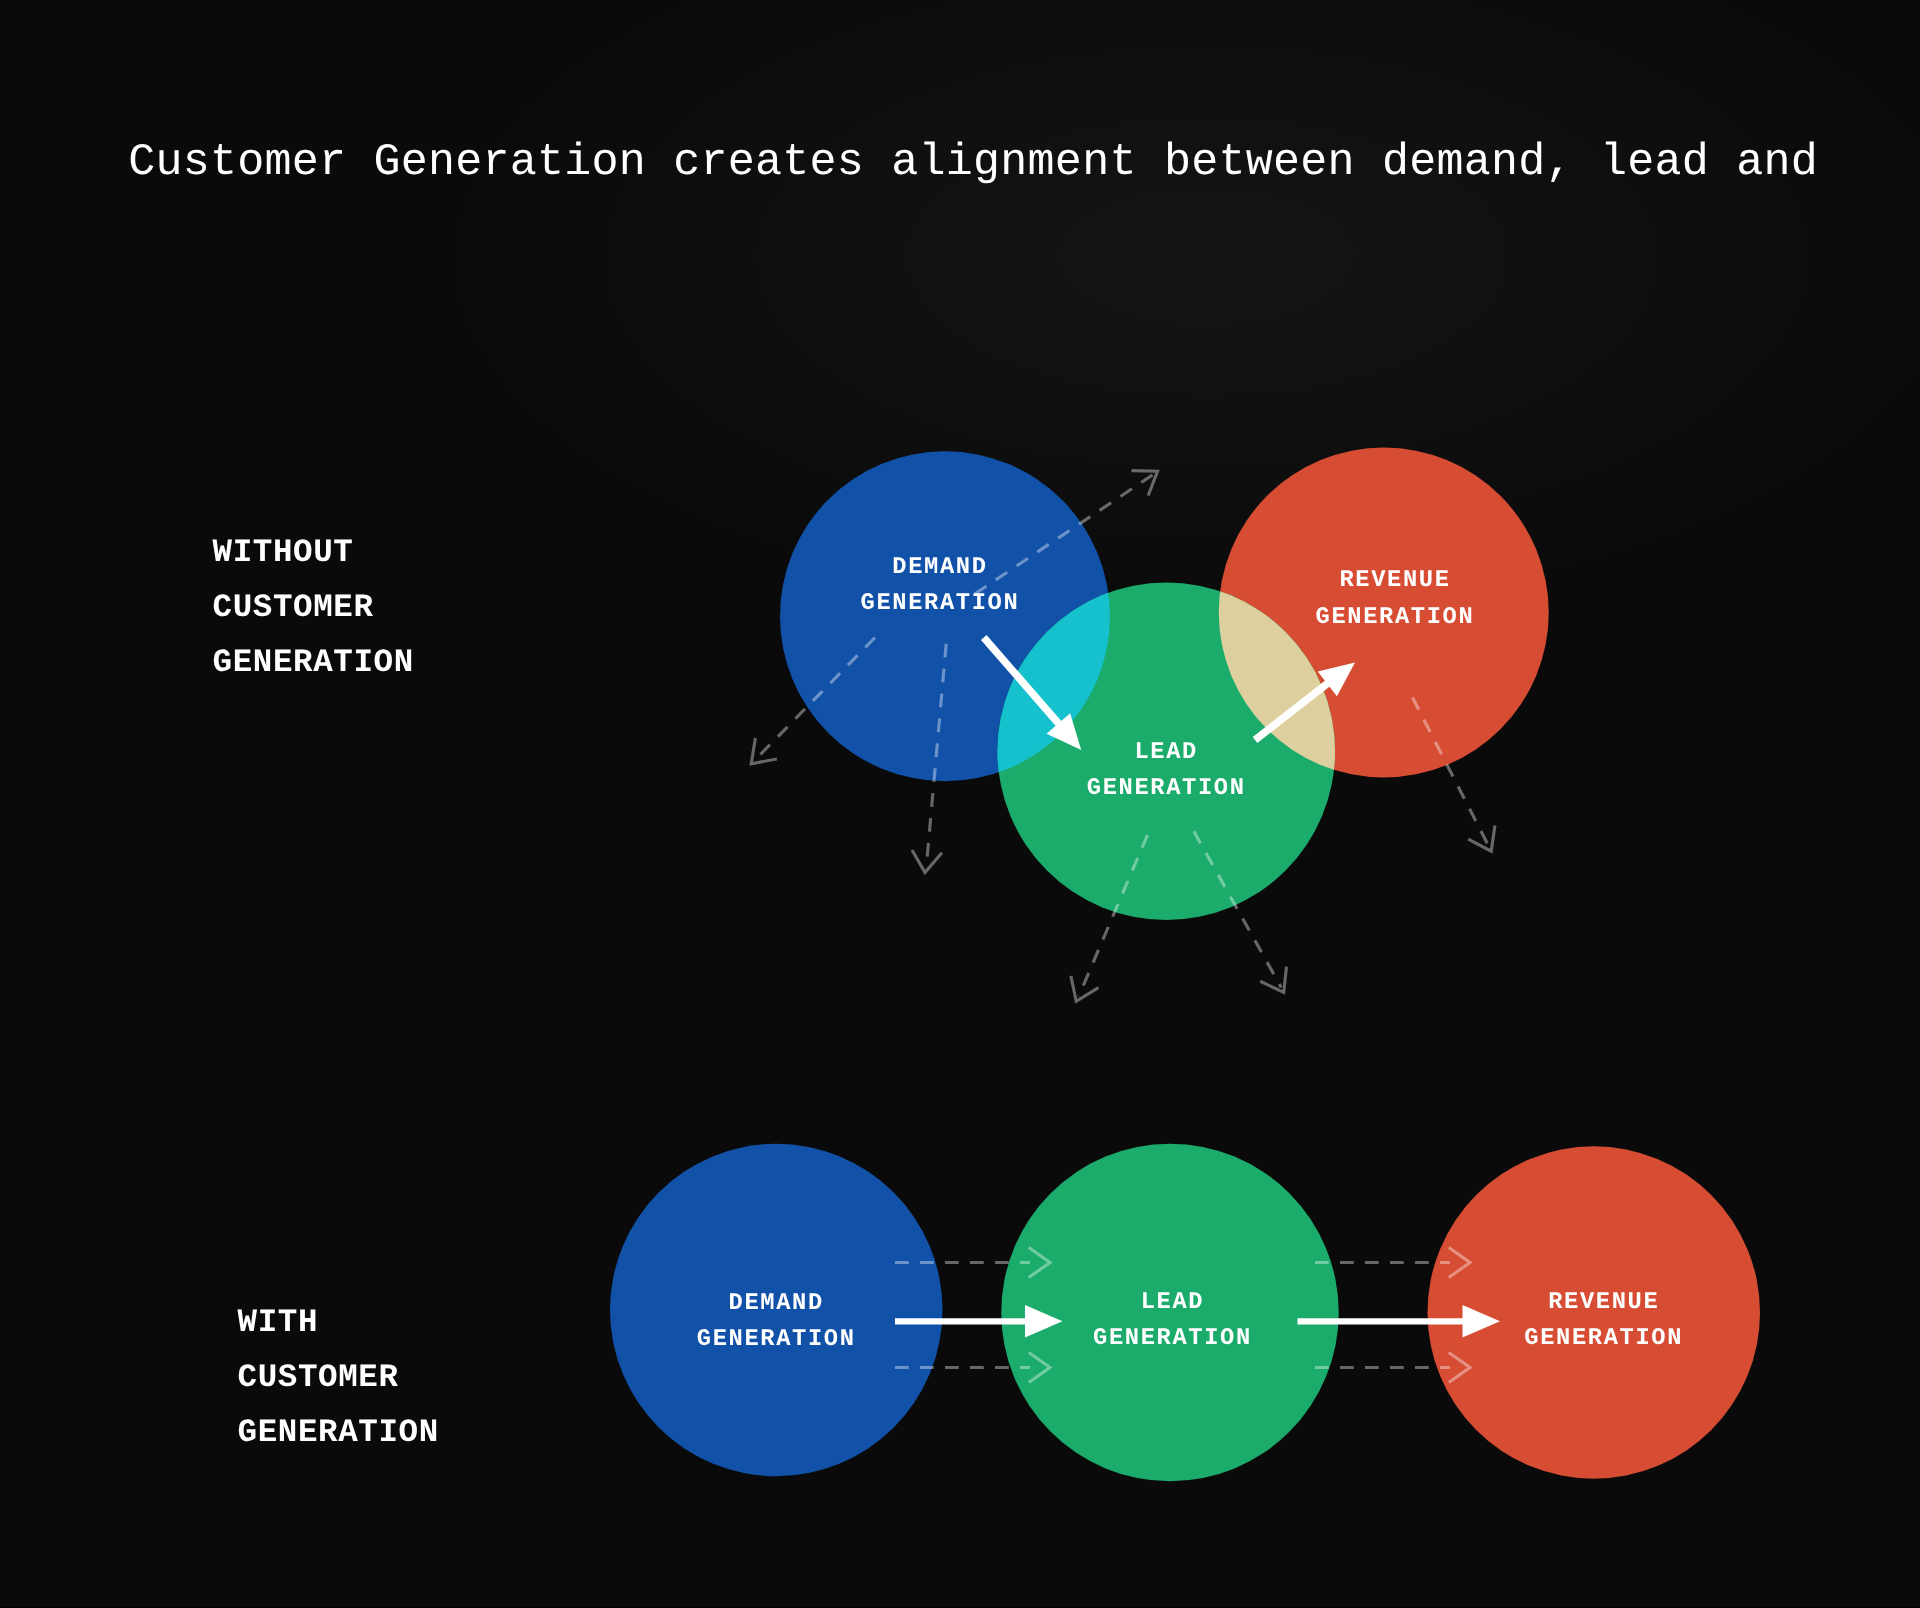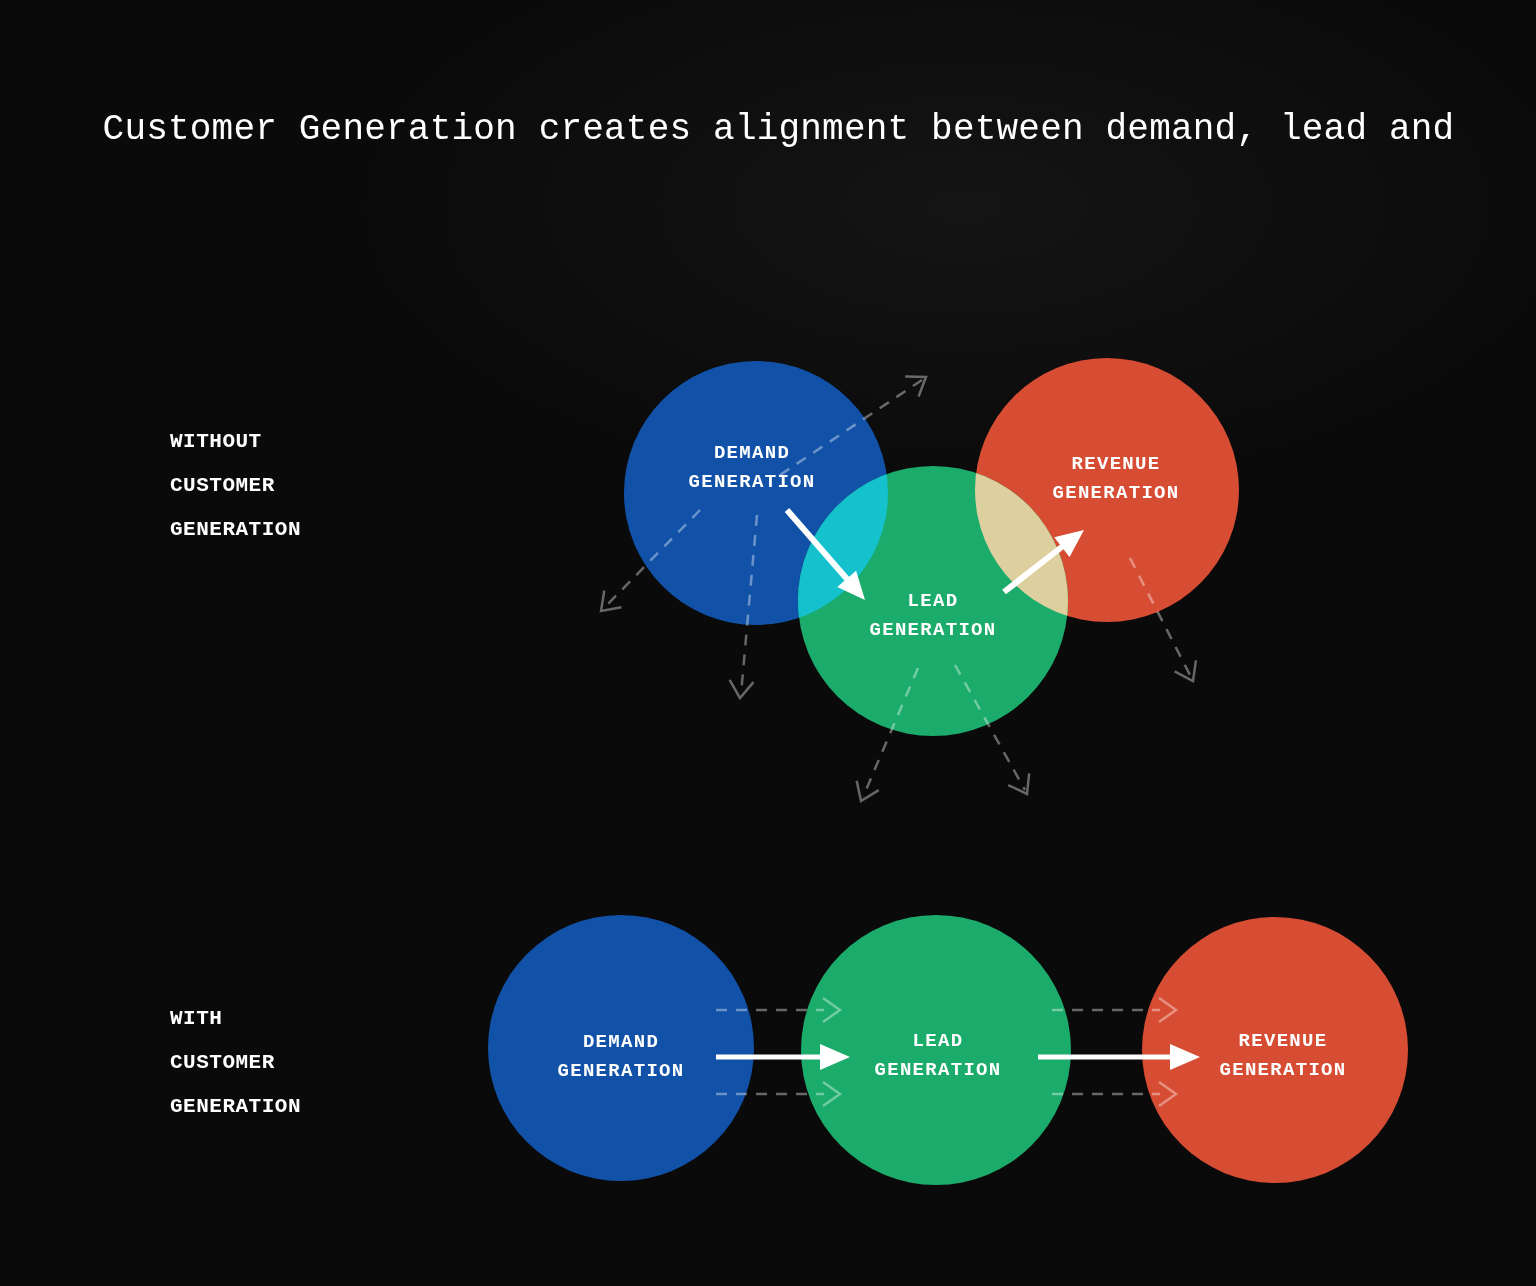--- a/index.html
+++ b/index.html
@@ -11,24 +11,24 @@
     padding-left:21px;
   }
   .art{position:absolute;left:0;top:0;width:1536px;height:1286px;}
   .title{
     position:absolute;top:101px;left:0;width:100%;text-align:center;
     color:var(--text,#fff);font-size:36px;line-height:58px;font-weight:400;letter-spacing:.2px;
   }
   .title strong{font-weight:700;}
   .side-label{
     position:absolute;left:170px;color:var(--text,#fff);
-    font-weight:700;font-size:21px;line-height:44px;letter-spacing:.5px;
+    font-weight:700;font-size:26px;line-height:44px;letter-spacing:.5px;
   }
   .side-label--without{top:420px;}
-  .side-label--with{top:997px;}
+  .side-label--with{top:1036px;margin-left:20px;}
   .circle-label{
     position:absolute;transform:translate(-50%,-50%);text-align:center;
     color:var(--text,#fff);font-weight:700;font-size:19px;line-height:29px;
     letter-spacing:1.3px;white-space:nowrap;
   }
   .cl-t-demand{left:752px;top:468px;}
   .cl-t-lead{left:933px;top:616px;}
   .cl-t-revenue{left:1116px;top:479px;}
   .cl-b-demand{left:621px;top:1057px;}
   .cl-b-lead{left:938px;top:1056px;}

